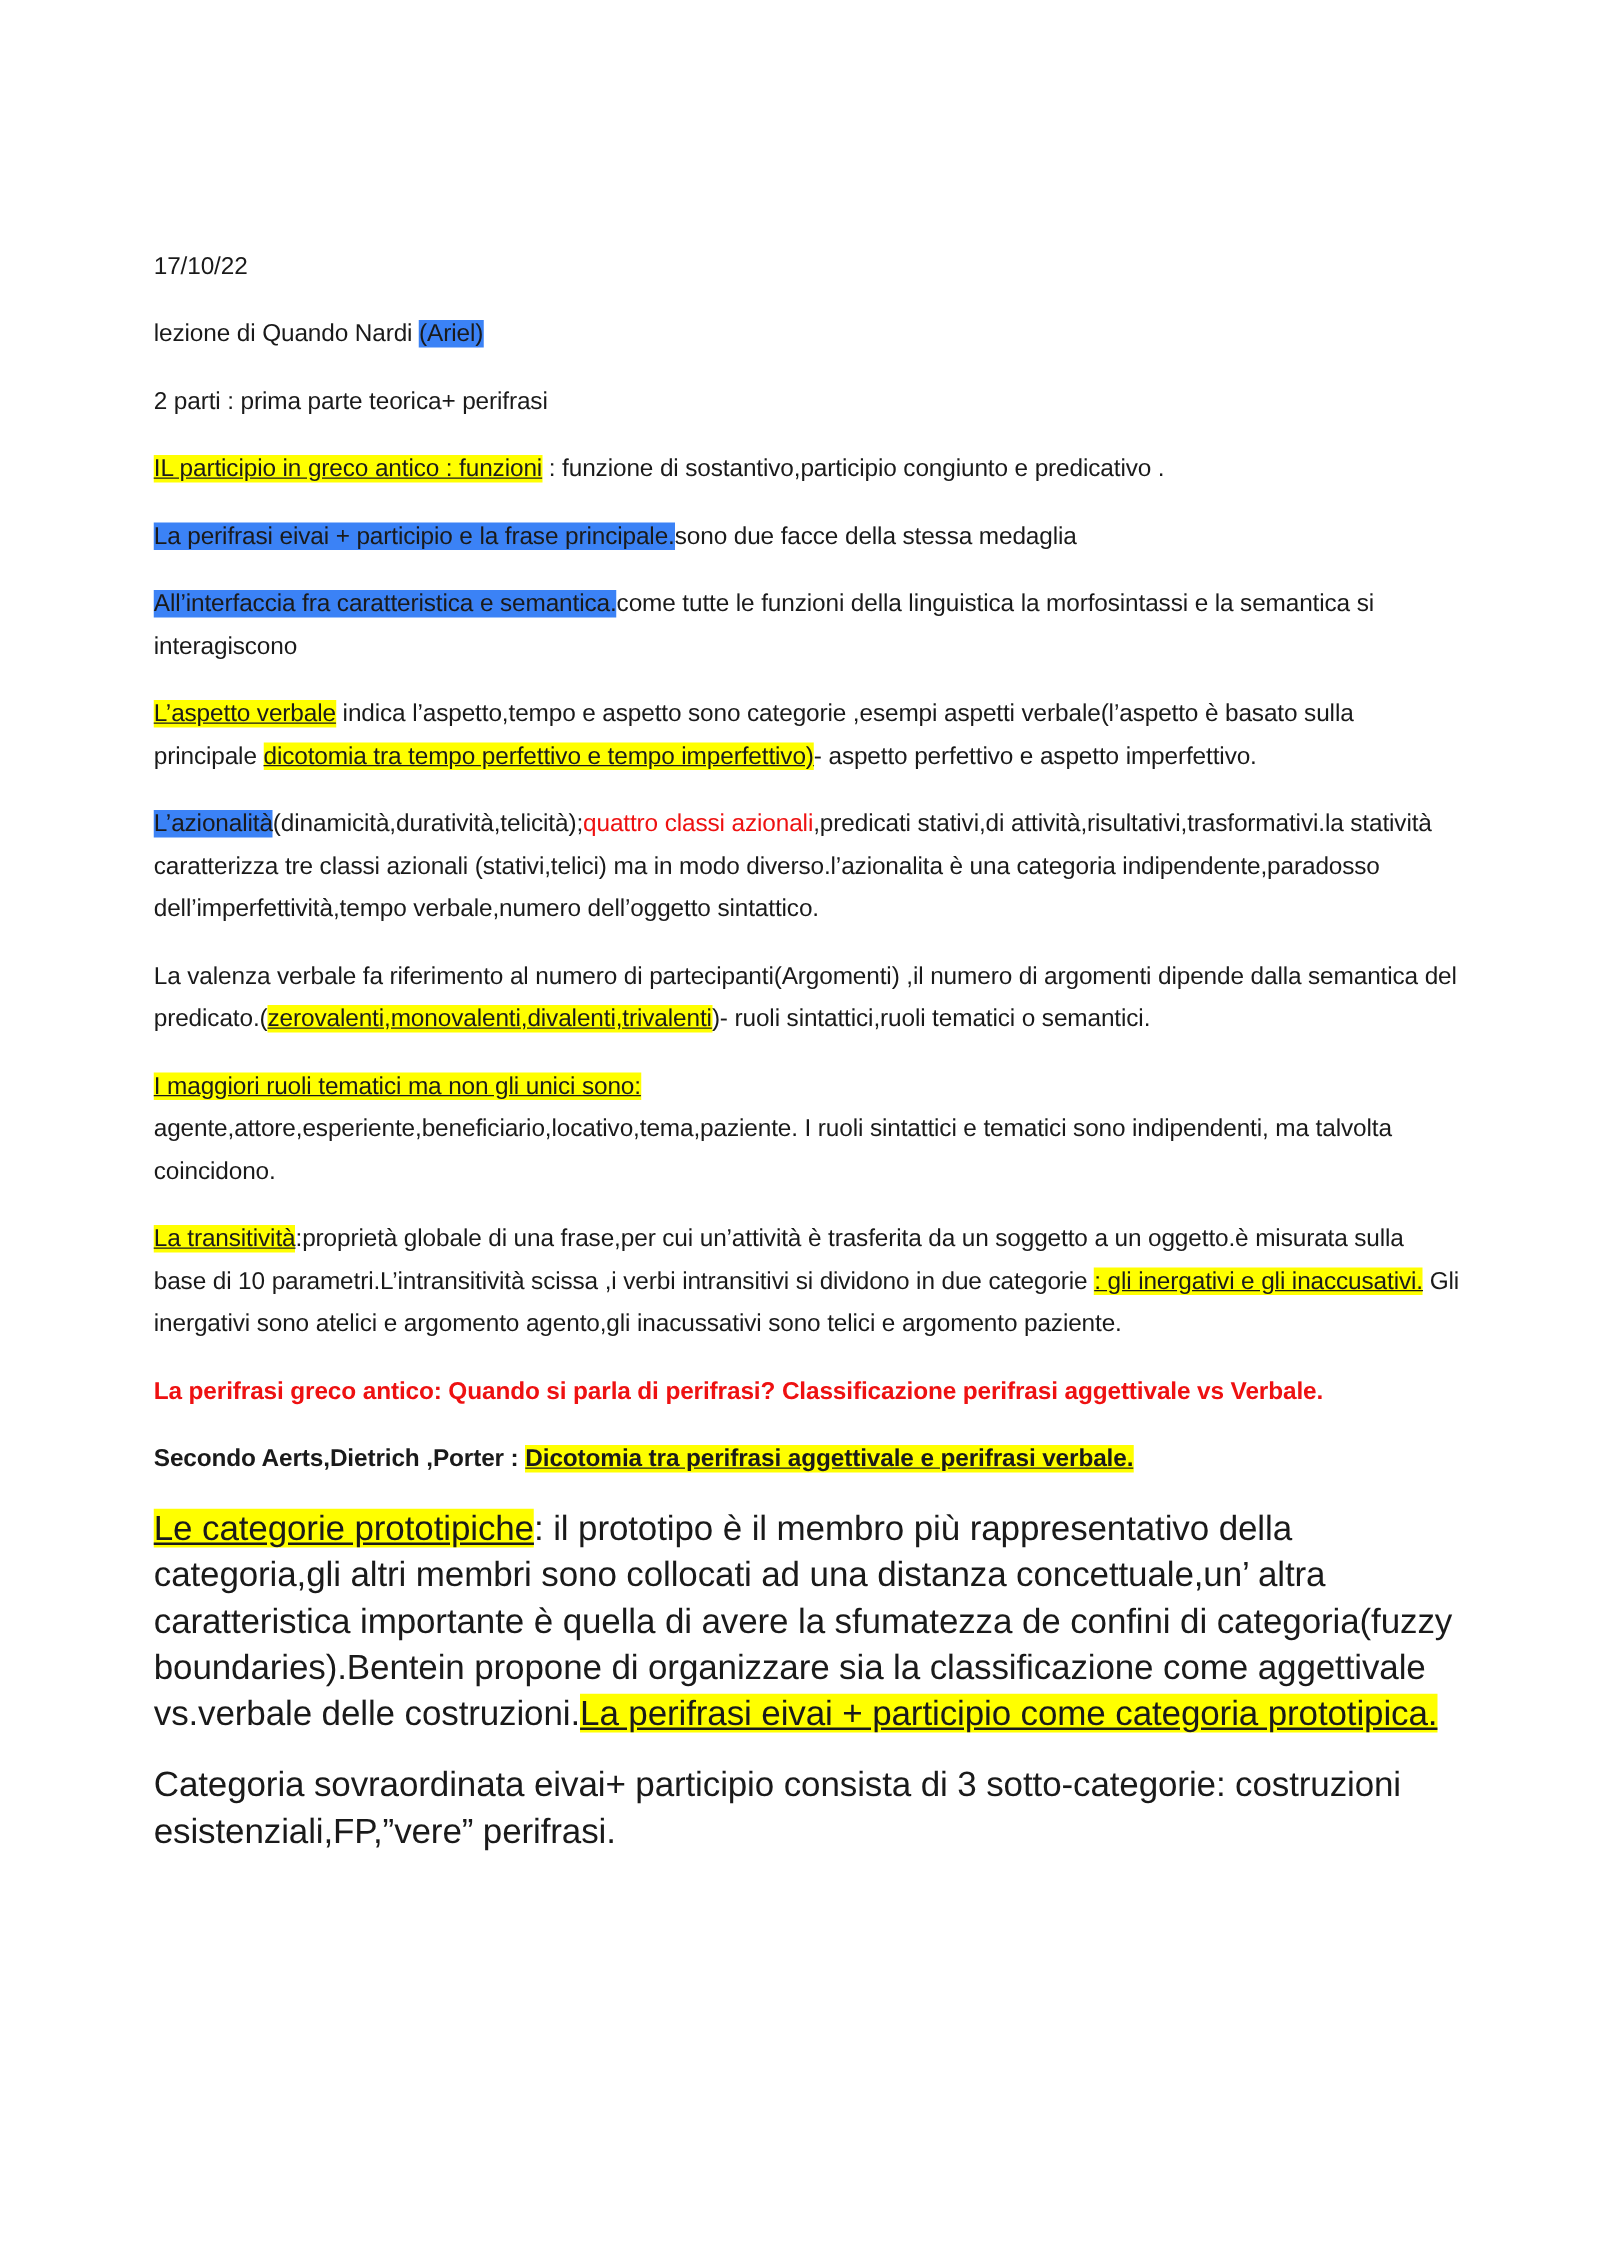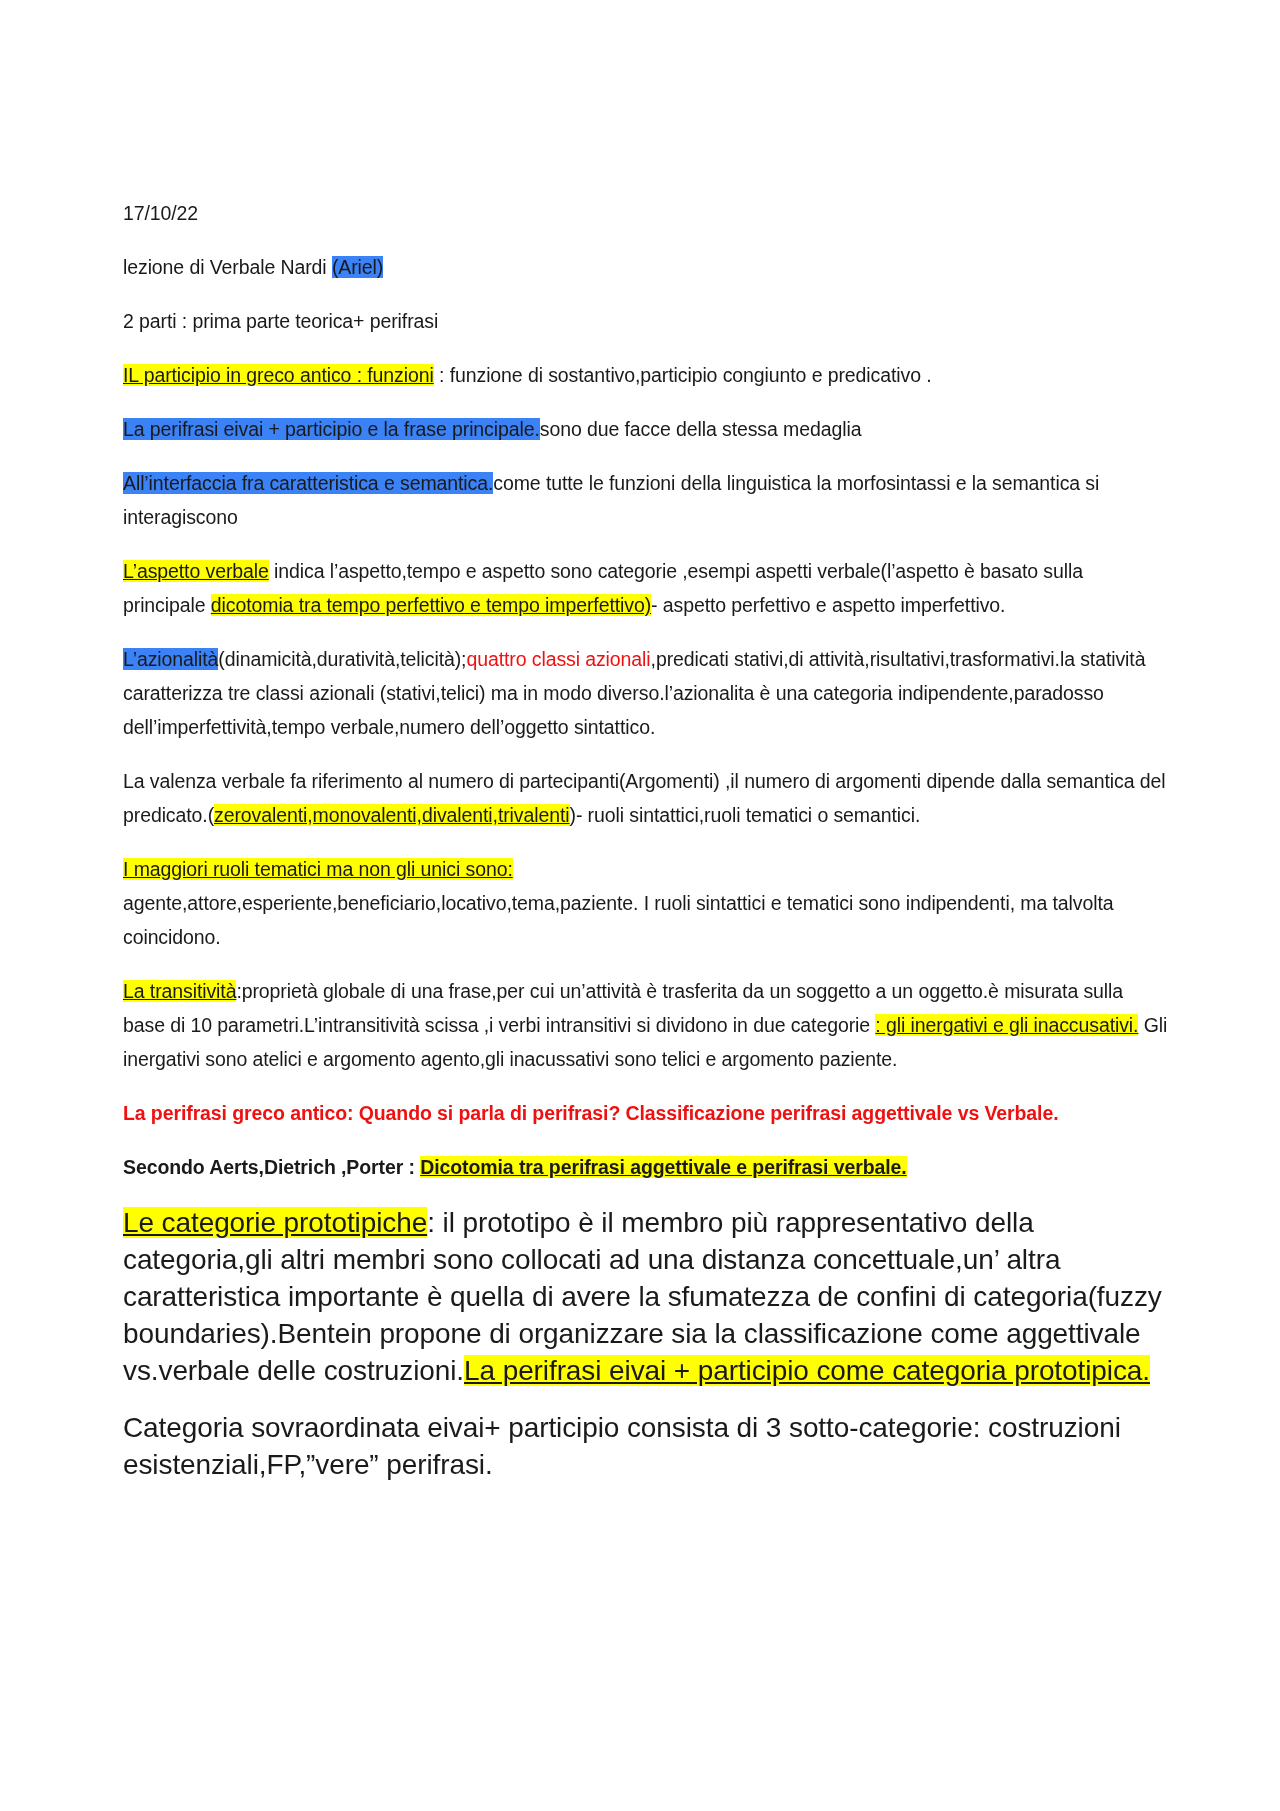--- a/index.html
+++ b/index.html
@@ -25,21 +25,21 @@
     .big { font-size: 28px; line-height: 37px; }
   </style>
 </head>
 <body>
 
 <div class="page">
   <div class="content">
 
     <p class="gap"><span>17/10/22</span></p>
 
-    <p class="gap"><span> lezione di Verbale Nardi </span><span class="hl-g">(Ariel)</span></p>
+    <p class="gap"><span> lezione di Quando Nardi </span><span class="hl-g">(Ariel)</span></p>
 
     <p class="gap"><span>2 parti : prima parte teorica+ perifrasi</span></p>
 
     <p class="gap"><span class="hl-y">IL participio in greco antico : funzioni</span><span> : funzione di sostantivo,participio congiunto e predicativo .</span></p>
 
     <p class="gap"><span class="hl-g">La perifrasi eivai + participio e la frase principale.</span><span>sono due facce della stessa medaglia</span></p>
 
     <p class="gap"><span class="hl-g">All’interfaccia fra caratteristica e semantica.</span><span>come tutte le funzioni della linguistica la morfosintassi e la semantica si interagiscono</span></p>
 
 

